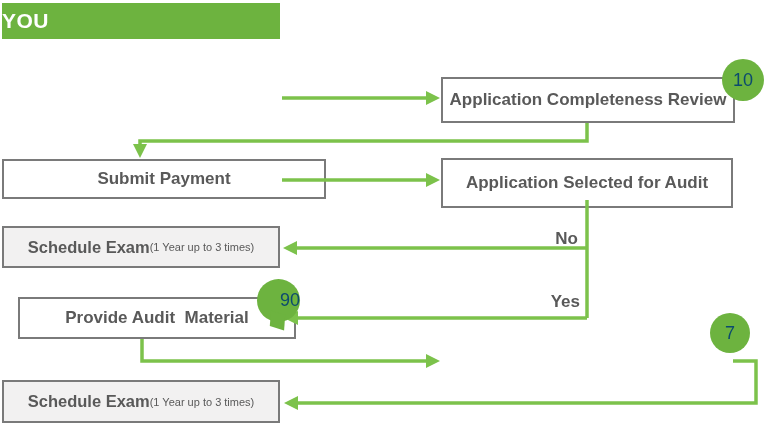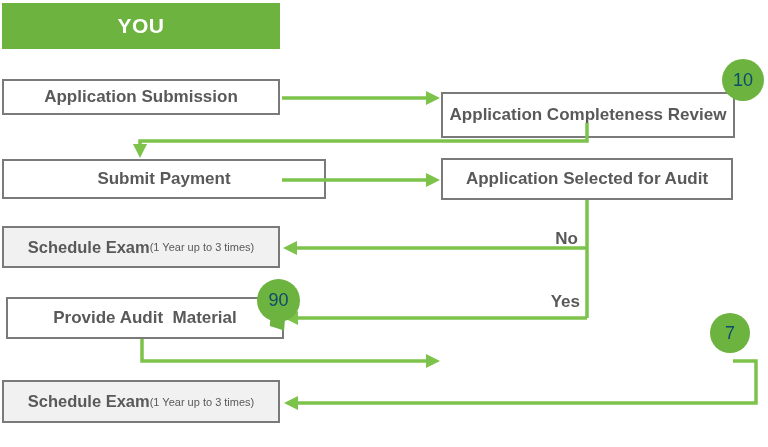--- a/index.html
+++ b/index.html
@@ -9,42 +9,42 @@
     --text-gray:#595959;
     --box-fill:#FFFFFF;
     --box-fill-alt:#F2F1F1;
     --label-bg:#FFFFFF;
   }
   html,body{margin:0;padding:0;background:#fff;}
   body{font-family:"Liberation Sans",sans-serif;}
   .stage{position:relative;width:768px;height:447px;background:#fff;overflow:hidden;}
 
   .col-header{
-    position:absolute;height:46px;background:var(--green);
+    position:absolute;height:36px;background:var(--green);
     color:#fff;font-weight:bold;font-size:21px;letter-spacing:.5px;
-    display:flex;align-items:center;justify-content:center;z-index:1;
+    display:flex;align-items:center;z-index:1;
   }
   .hdr-you{left:2px;top:3px;width:278px;}
   .hdr-pmi{left:441px;top:3px;width:294px;}
 
   .fbox{
     position:absolute;background:var(--box-fill);border:2px solid var(--border-gray);
     display:flex;align-items:center;justify-content:center;z-index:1;
     color:var(--text-gray);font-size:17px;font-weight:bold;box-sizing:border-box;
     white-space:pre;
   }
   .fbox .suffix{font-weight:normal;font-size:11px;}
   .fbox.alt{background:var(--box-fill-alt);}
   .b-app-sub{left:2px;top:79px;width:278px;height:36px;}
   .b-submit-pay{left:2px;top:159px;width:324px;height:40px;}
   .b-sched1{left:2px;top:226px;width:278px;height:42px;font-size:16.5px;}
-  .b-provide{left:6px;top:297px;width:278px;height:42px;}
+  .b-provide{left:18px;top:297px;width:278px;height:42px;}
   .b-sched2{left:2px;top:380px;width:278px;height:43px;font-size:16.5px;}
-  .b-acr{left:441px;top:77px;width:294px;height:46px;margin-top:15px;}
-  .b-asa{left:441px;top:158px;width:292px;height:42px;}
+  .b-acr{left:441px;top:77px;width:294px;height:46px;}
+  .b-asa{left:441px;top:158px;width:292px;height:50px;}
   .b-review{left:441px;top:339px;width:292px;height:43px;}
 
   .edge-label{
     position:absolute;background:var(--label-bg);color:var(--text-gray);
     font-weight:bold;font-size:17px;display:flex;align-items:center;justify-content:flex-end;
     z-index:2;
   }
   .lbl-no{left:532px;top:224px;width:46px;height:30px;}
   .lbl-yes{left:532px;top:286px;width:48px;height:31px;}
   .lbl-ifacc{left:575px;top:408px;width:112px;height:33px;}
@@ -52,39 +52,36 @@
   svg.wires{position:absolute;left:0;top:0;z-index:3;pointer-events:none;}
   svg.wires path{stroke:var(--line-green);stroke-width:3.5;fill:none;}
   svg.wires polygon{fill:var(--line-green);}
 
   .badge{
     position:absolute;background:var(--green);color:#0c4a6e;border-radius:50%;
     display:flex;align-items:center;justify-content:center;
     font-size:18px;z-index:4;
   }
   .badge-10{left:722px;top:59px;width:42px;height:42px;}
-  .badge-90{left:257px;top:279px;width:43px;height:43px;}
+  .badge-90{left:257px;top:279px;width:43px;height:43px;justify-content:flex-end;}
   .badge-90::after{ 
     content:"";position:absolute;left:13px;bottom:-6px;width:15px;height:15px;
     background:var(--green);transform:rotate(18deg) skew(14deg);z-index:-1;
   }
   .badge-7{left:710px;top:313px;width:40px;height:40px;}
 </style>
 </head>
 <body>
 
 <div class="stage">
 
   <div class="col-header hdr-you">
     <span>YOU</span>
   </div>
 
-  <div class="fbox b-app-sub">
-    <span>Application Submission</span>
-  </div>
   <div class="fbox b-submit-pay">
     <span>Submit Payment</span>
   </div>
   <div class="fbox alt b-sched1">
     <span>Schedule Exam</span><span class="suffix">(1 Year up to 3 times)</span>
   </div>
   <div class="fbox b-provide">
     <span>Provide Audit  Material</span>
   </div>
   <div class="fbox alt b-sched2">

